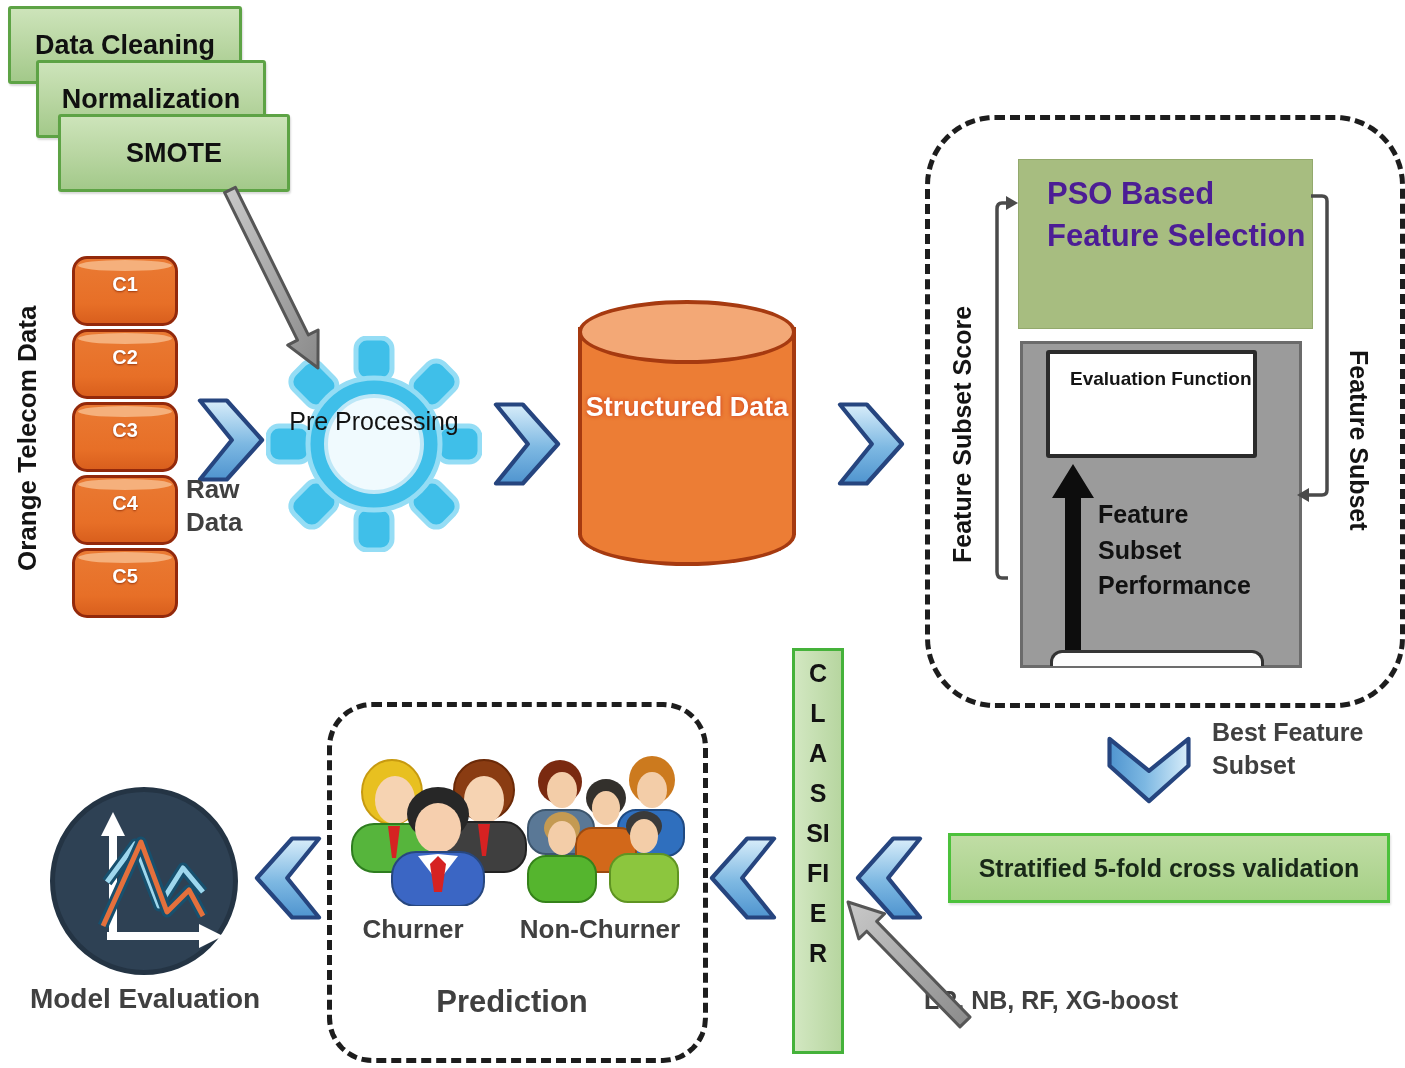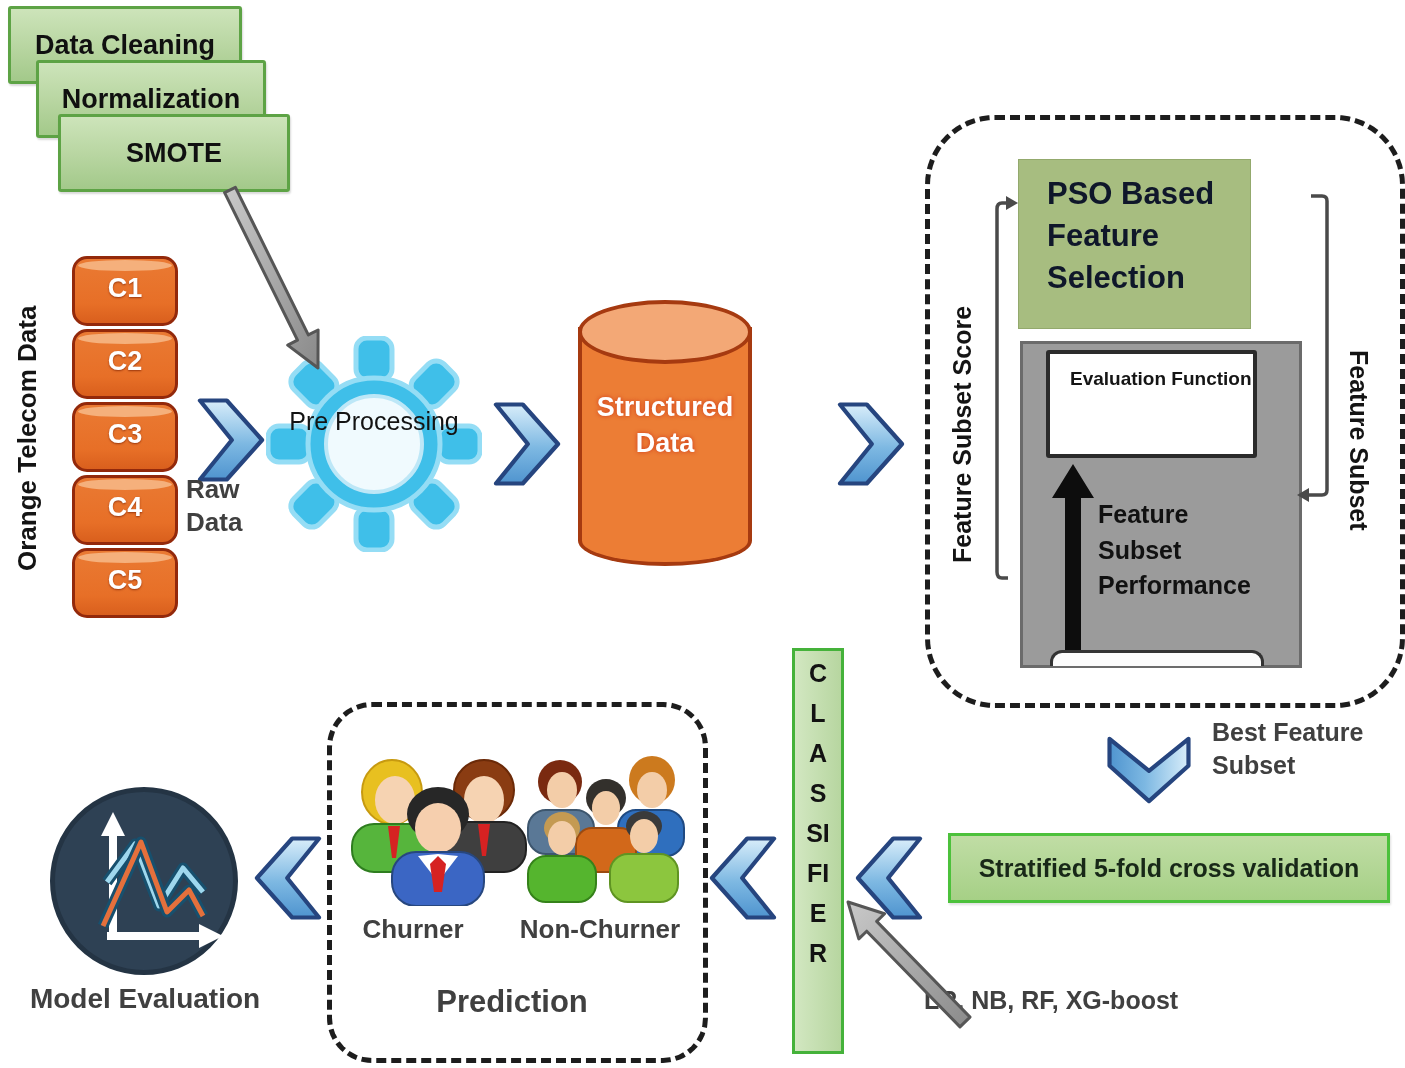--- a/index.html
+++ b/index.html
@@ -8,21 +8,21 @@
   
   .gbox{position:absolute;background:linear-gradient(180deg,#cde4ba 0%,#b7d5a0 55%,#a3c98a 100%);
         border:3px solid #5da345;border-radius:3px;display:flex;align-items:center;justify-content:center;
         font-weight:bold;font-size:27px;color:#101010;box-shadow:1px 2px 2px rgba(0,0,0,.15);}
   
   .dash{position:absolute;border:5px dashed #1d1d1d;background:transparent;}
   
   .cyl{position:relative;width:100px;height:64px;background:linear-gradient(180deg,#ea7a33 0%,#e76f27 70%,#d95f1d 100%);
        border:3px solid #93290b;border-radius:15px;margin-bottom:3px;}
   .cyl::before{content:"";position:absolute;left:3px;right:3px;top:1px;height:11px;background:#f5b07c;border-radius:50%;}
-  .cyl .lbl{position:absolute;left:0;right:0;top:14px;text-align:center;color:#fff;font-weight:bold;font-size:27px;
+  .cyl .lbl{position:absolute;left:0;right:0;top:14px;text-align:center;color:#fff;font-weight:bold;font-size:20px;
        text-shadow:0 1px 2px rgba(120,30,0,.7);}
   
   .bigcyl{position:absolute;}
   .bigcyl .body{position:absolute;left:0;right:0;top:27px;bottom:0;background:linear-gradient(90deg,#e8username 0,#e87428);
        background:#ec7d35;border:4px solid #a63a10;border-top:none;border-radius:0 0 110px 110px / 0 0 32px 32px;}
   .bigcyl .top{position:absolute;left:0;right:0;top:0;height:56px;background:#f3a876;border:4px solid #a63a10;border-radius:50%;}
   .bigcyl .txt{position:absolute;left:0;right:0;top:34%;text-align:center;color:#fff;font-weight:bold;font-size:27px;line-height:1.3;
        text-shadow:0 0 4px rgba(200,40,20,.8);}
   
   .vtext{position:absolute;writing-mode:vertical-rl;font-weight:bold;color:#141414;display:flex;align-items:center;justify-content:center;}
@@ -34,22 +34,22 @@
   
   .gearwrap{position:absolute;left:266px;top:336px;width:216px;height:216px;}
   .gearwrap .txt{position:absolute;left:0;right:0;top:70px;text-align:center;font-weight:normal;font-size:25px;color:#131313;line-height:1.25;}
   
   .graybox{position:absolute;left:1020px;top:341px;width:276px;height:321px;background:#9b9b9b;border:3px solid #6b6b6b;}
   .evalbox{position:absolute;left:1046px;top:350px;width:211px;height:108px;background:#ffffff;border:4px solid #2b2b2b;border-radius:3px;
        font-weight:bold;font-size:19px;color:#151515;line-height:1.32;padding:12px 0 0 20px;box-sizing:border-box;}
   .peek{position:absolute;left:1050px;top:650px;width:208px;height:13px;background:#fbfbfb;border:3px solid #333;border-bottom:none;
        border-radius:12px 12px 0 0;}
   .perftxt{position:absolute;left:1098px;top:497px;width:180px;font-weight:bold;font-size:25px;color:#111;line-height:1.42;}
-  .psobox{position:absolute;left:1018px;top:159px;width:233px;height:170px;background:#a7bd80;border:1px solid #93a96d;
-       font-weight:bold;font-size:31px;color:#0f172a;line-height:1.35;padding:13px 0 0 28px;box-sizing:border-box;}
+  .psobox{position:absolute;left:1018px;top:159px;width:295px;height:170px;background:#a7bd80;border:1px solid #93a96d;
+       font-weight:bold;font-size:31px;color:#4c1d95;line-height:1.35;padding:13px 0 0 28px;box-sizing:border-box;}
   
   .classtrip{position:absolute;left:792px;top:648px;width:52px;height:406px;background:linear-gradient(90deg,#d2e7c1,#b7d6a0);
        border:3px solid #45b23a;box-sizing:border-box;}
   .classtrip .inner{width:24px;margin:2px auto 8px;word-break:break-all;text-align:center;font-weight:bold;font-size:25px;
        line-height:40px;color:#121212;}
   
   .stratbox{position:absolute;left:948px;top:833px;width:442px;height:70px;background:linear-gradient(180deg,#c0dda5,#a6d086);
        border:3px solid #4cc13b;display:flex;align-items:center;justify-content:center;font-weight:bold;font-size:25px;color:#182818;
        box-sizing:border-box;box-shadow:1px 2px 2px rgba(0,0,0,.12);}
   
@@ -140,21 +140,21 @@
       <circle cx="108" cy="108" r="66" fill="#3fbfe9" stroke="#95ddf5" stroke-width="5"></circle>
       <circle cx="108" cy="108" r="48" fill="#f0fafe" stroke="#bde7f7" stroke-width="4"></circle>
     </svg>
     <div class="txt">Pre Processing</div>
   </div>
 
   <svg class="chev" viewBox="0 0 80 100" style="left:490px;top:402px;">
       <use href="#chevSym"></use>
     </svg>
 
-  <div class="bigcyl" style="left:578px;top:300px;width:174px;height:266px;">
+  <div class="bigcyl" style="left:578px;top:300px;width:218px;height:266px;">
     <div class="body"></div>
     <div class="top"></div>
     <div class="txt">Structured Data</div>
   </div>
 
   <svg class="chev" viewBox="0 0 80 100" style="left:834px;top:402px;">
       <use href="#chevSym"></use>
     </svg>
 
   <div class="dash" style="left:925px;top:115px;width:470px;height:583px;border-radius:70px;"></div>

